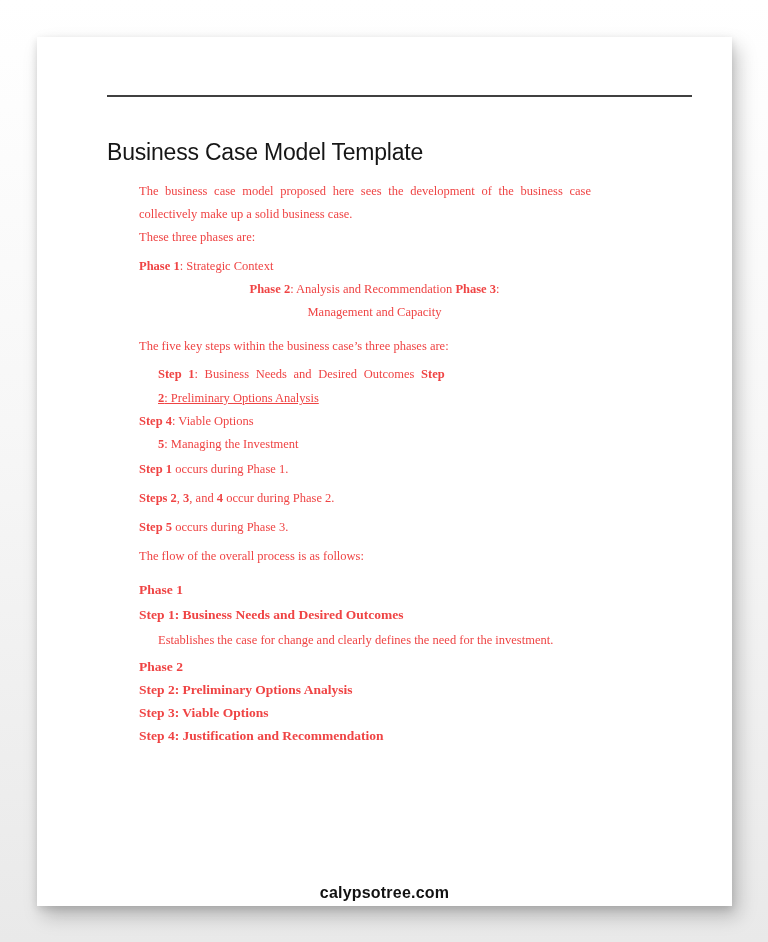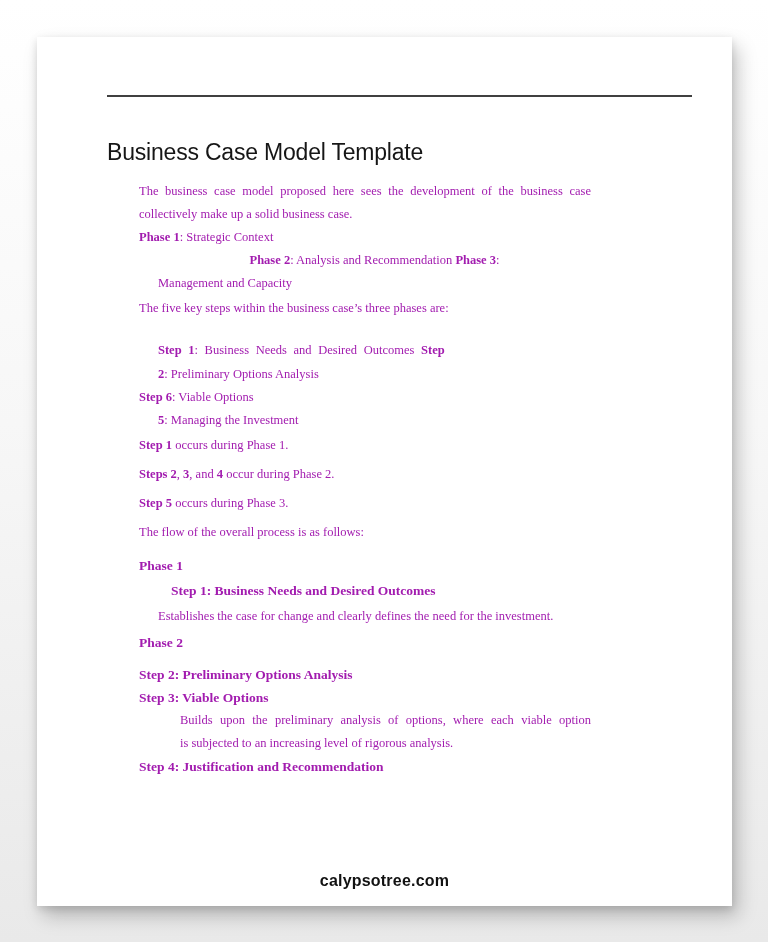--- a/index.html
+++ b/index.html
@@ -15,105 +15,104 @@
   }
   .page-inner{padding:58px 40px 0 70px;}
   .rule{border:none;border-top:2px solid #404040;margin:0 0 42px 0;}
   .doc-title{
     font-family:"Liberation Sans", sans-serif;
     font-size:23px;font-weight:500;color:#161616;
     margin:0 0 14px 0;letter-spacing:-0.2px;
   }
   .content{
     margin-left:32px;width:452px;
-    font-size:12.5px;color:#a21caf;
+    font-size:12.5px;color:#ef4444;
   }
   .para{line-height:23px;}
   .ind1{padding-left:19px;}
   .ind2{padding-left:41px;}
   .line{white-space:nowrap;}
   .line.fill{text-align:justify;text-align-last:justify;}
   .wide .line{word-spacing:3.5px;}
   .hd{font-weight:bold;font-size:13.5px;}
   .b{font-weight:bold;}
   .footer{
-    position:absolute;left:0;right:0;bottom:16px;text-align:center;
+    position:absolute;left:0;right:0;bottom:4px;text-align:center;
     font-family:"Liberation Sans", sans-serif;font-weight:bold;
     font-size:16px;color:#121212;letter-spacing:0.2px;
   }
 </style>
 </head>
 <body>
 
 <div class="page">
   <div class="page-inner">
     <hr class="rule">
     <h1 class="doc-title">Business Case Model Template</h1>
     <div class="content">
         <div class="para ind0" style="margin-bottom: 0px;">
           <div class="line fill"><span>The business case model proposed here sees the development of the business case</span></div>
           <div class="line"><span>collectively make up a solid business case.</span></div>
         </div>
+        <div class="para ind0" style="margin-bottom: 6px;">
+          <div class="line"><span>These three phases are:</span></div>
+        </div>
         <div class="para ind0" style="margin-bottom: 0px;">
           <div class="line"><span class="b">Phase 1</span><span>: Strategic Context</span></div>
         </div>
         <div class="para ind1" style="margin-bottom: 0px; text-align: center;">
           <div class="line"><span class="b">Phase 2</span><span>: Analysis and Recommendation </span><span class="b">Phase 3</span><span>:</span></div>
         </div>
-        <div class="para ind1" style="margin-bottom: 2px;">
+        <div class="para ind1" style="margin-bottom: 11px; text-align: center;">
           <div class="line"><span>Management and Capacity</span></div>
         </div>
-        <div class="para ind0" style="margin-bottom: 19px;">
+        <div class="para ind0" style="margin-bottom: 5px;">
           <div class="line"><span>The five key steps within the business case’s three phases are:</span></div>
         </div>
         <div class="para ind1 wide" style="margin-bottom: 1px;">
           <div class="line"><span class="b">Step 1</span><span>: Business Needs and Desired Outcomes </span><span class="b">Step</span></div>
         </div>
-        <div class="para ind1" style="margin-bottom: 0px;">
+        <div class="para ind1" style="margin-bottom: 0px; text-decoration: underline;">
           <div class="line"><span class="b">2</span><span>: Preliminary Options Analysis</span></div>
         </div>
         <div class="para ind0" style="margin-bottom: 0px;">
-          <div class="line"><span class="b">Step 6</span><span>: Viable Options</span></div>
+          <div class="line"><span class="b">Step 4</span><span>: Viable Options</span></div>
         </div>
         <div class="para ind1" style="margin-bottom: 2px;">
           <div class="line"><span class="b">5</span><span>: Managing the Investment</span></div>
         </div>
         <div class="para ind0" style="margin-bottom: 6px;">
           <div class="line"><span class="b">Step 1</span><span> occurs during Phase 1.</span></div>
         </div>
         <div class="para ind0" style="margin-bottom: 6px;">
           <div class="line"><span class="b">Steps 2</span><span>, </span><span class="b">3</span><span>, and </span><span class="b">4</span><span> occur during Phase 2.</span></div>
         </div>
         <div class="para ind0" style="margin-bottom: 6px;">
           <div class="line"><span class="b">Step 5</span><span> occurs during Phase 3.</span></div>
         </div>
         <div class="para ind0" style="margin-bottom: 10px;">
           <div class="line"><span>The flow of the overall process is as follows:</span></div>
         </div>
         <div class="para ind0 hd" style="margin-bottom: 2px;">
           <div class="line"><span class="b">Phase 1</span></div>
         </div>
-        <div class="para ind0 hd" style="margin-bottom: 3px; margin-left: 32px;">
+        <div class="para ind0 hd" style="margin-bottom: 3px;">
           <div class="line"><span class="b">Step 1: Business Needs and Desired Outcomes</span></div>
         </div>
         <div class="para ind1" style="margin-bottom: 3px;">
           <div class="line"><span>Establishes the case for change and clearly defines the need for the investment.</span></div>
         </div>
         <div class="para ind0 hd" style="margin-bottom: 0px;">
           <div class="line"><span class="b">Phase 2</span></div>
         </div>
-        <div class="para ind0 hd" style="margin-bottom: 0px; margin-top: 9px;">
+        <div class="para ind0 hd" style="margin-bottom: 0px;">
           <div class="line"><span class="b">Step 2: Preliminary Options Analysis</span></div>
         </div>
         <div class="para ind0 hd" style="margin-bottom: 0px;">
           <div class="line"><span class="b">Step 3: Viable Options</span></div>
-        </div>
-        <div class="para ind2" style="margin-bottom: 0px;">
-          <div class="line fill"><span>Builds upon the preliminary analysis of options, where each viable option</span></div>
-          <div class="line"><span>is subjected to an increasing level of rigorous analysis.</span></div>
         </div>
         <div class="para ind0 hd" style="margin-bottom: 12px;">
           <div class="line"><span class="b">Step 4: Justification and Recommendation</span></div>
         </div>
       </div>
   </div>
   <div class="footer">calypsotree.com</div>
 </div>
 
 </body></html>

